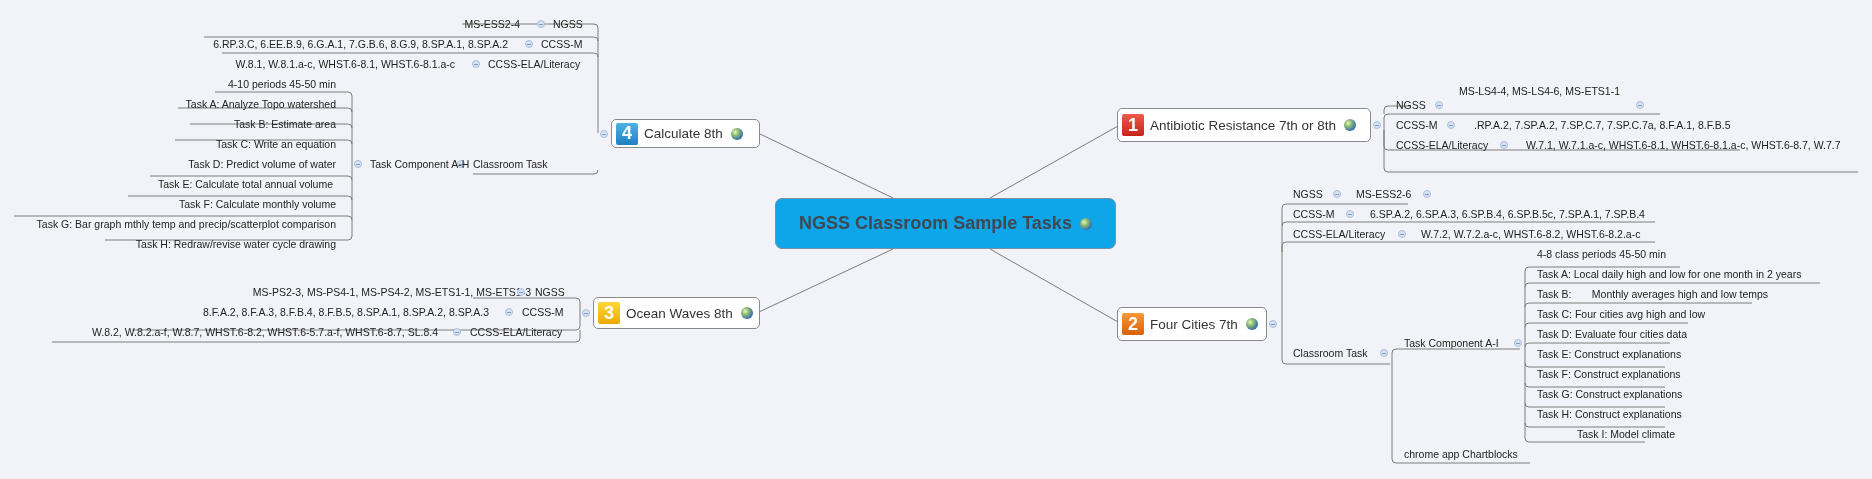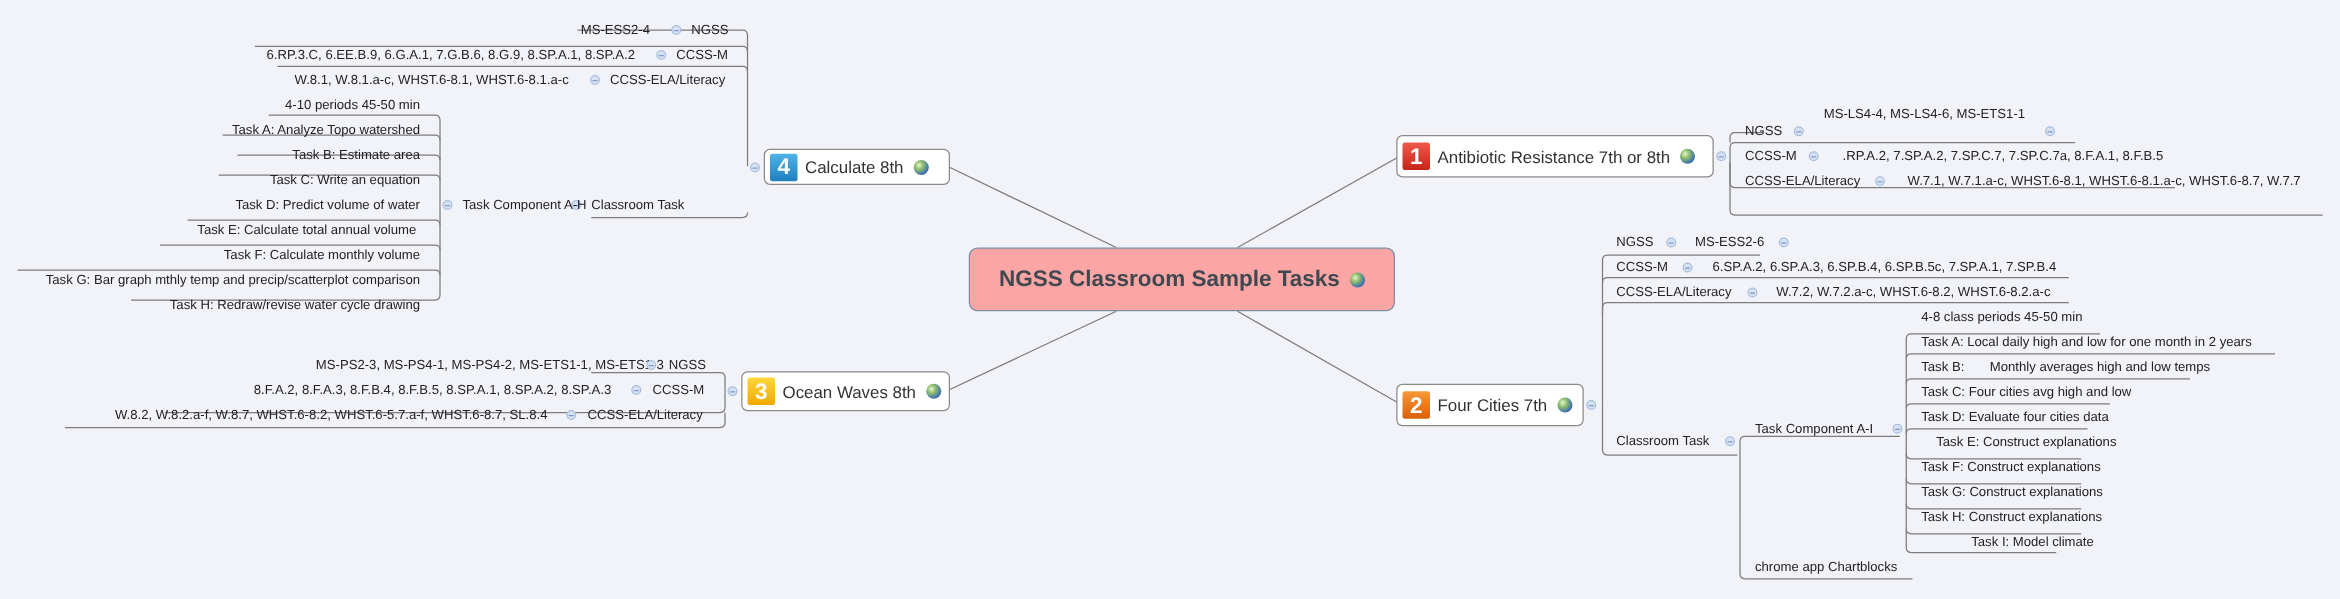--- a/index.html
+++ b/index.html
@@ -7,21 +7,21 @@
          font-family:"Liberation Sans", sans-serif; color:#222; }
   #lines { position:absolute; left:0; top:0; width:1872px; height:479px; pointer-events:none; }
   .t { position:absolute; font-size:10.5px; white-space:nowrap; line-height:13px; color:#222; }
   .tr { text-align:right; }
   .col { position:absolute; width:8px; height:8px; border-radius:50%; background:#d6e2f3; border:1px solid #a9bedc; box-sizing:border-box; }
   .col::after { content:""; position:absolute; left:1px; right:1px; top:3px; height:1px; background:#7f9ccb; }
   .topic { position:absolute; background:#fff; border:1px solid #8a8a8a; border-radius:5px; box-sizing:border-box;
            display:flex; align-items:center; font-size:13.5px; color:#333; }
   .num { width:22px; height:22px; color:#fff; font-weight:bold; font-size:18px; display:flex; align-items:center; justify-content:center; border-radius:2px; margin:0 6px 0 4px; }
   .globe { width:12px; height:12px; border-radius:50%; background:radial-gradient(circle at 35% 35%, #e8f4d6 0%, #8fbf6a 30%, #3b6fb2 70%, #20406e 100%); margin-left:8px; display:inline-block; }
-  .root { position:absolute; left:775px; top:198px; width:341px; height:51px; background:#fca5a5; border:1px solid #7a8fa8; border-radius:7px; box-sizing:border-box;
+  .root { position:absolute; left:775px; top:198px; width:341px; height:51px; background:#0ea5e9; border:1px solid #7a8fa8; border-radius:7px; box-sizing:border-box;
           display:flex; align-items:center; justify-content:center; font-weight:bold; font-size:18px; color:#404850; }
 </style>
 </head>
 <body>
 
 <svg id="lines" xmlns="http://www.w3.org/2000/svg">
   <g stroke="#7c7c7c" stroke-width="1" fill="none">
 
     <line x1="893" y1="198" x2="760" y2="134"></line>
     <line x1="990" y1="198" x2="1118" y2="126"></line>
@@ -175,18 +175,18 @@
 <div class="t" style="left:1293px;top:347px;">Classroom Task</div>
 <span class="col" style="left:1380px;top:349px;"></span>
 <div class="t" style="left:1404px;top:337px;">Task Component A-I</div>
 <span class="col" style="left:1514px;top:339px;"></span>
 
 <div class="t" style="left:1537px;top:248px;">4-8 class periods 45-50 min</div>
 <div class="t" style="left:1537px;top:268px;">Task A: Local daily high and low for one month in 2 years</div>
 <div class="t" style="left:1537px;top:288px;white-space:pre;">Task B:       Monthly averages high and low temps</div>
 <div class="t" style="left:1537px;top:308px;">Task C: Four cities avg high and low</div>
 <div class="t" style="left:1537px;top:328px;">Task D: Evaluate four cities data</div>
-<div class="t" style="left:1537px;top:348px;margin-left:12px;">Task E: Construct explanations</div>
+<div class="t" style="left:1537px;top:348px;">Task E: Construct explanations</div>
 <div class="t" style="left:1537px;top:368px;">Task F: Construct explanations</div>
 <div class="t" style="left:1537px;top:388px;">Task G: Construct explanations</div>
 <div class="t" style="left:1537px;top:408px;">Task H: Construct explanations</div>
 <div class="t" style="left:1537px;top:428px;margin-left:40px;">Task I: Model climate</div>
 <div class="t" style="left:1404px;top:448px;">chrome app Chartblocks</div>
 
 </body></html>

